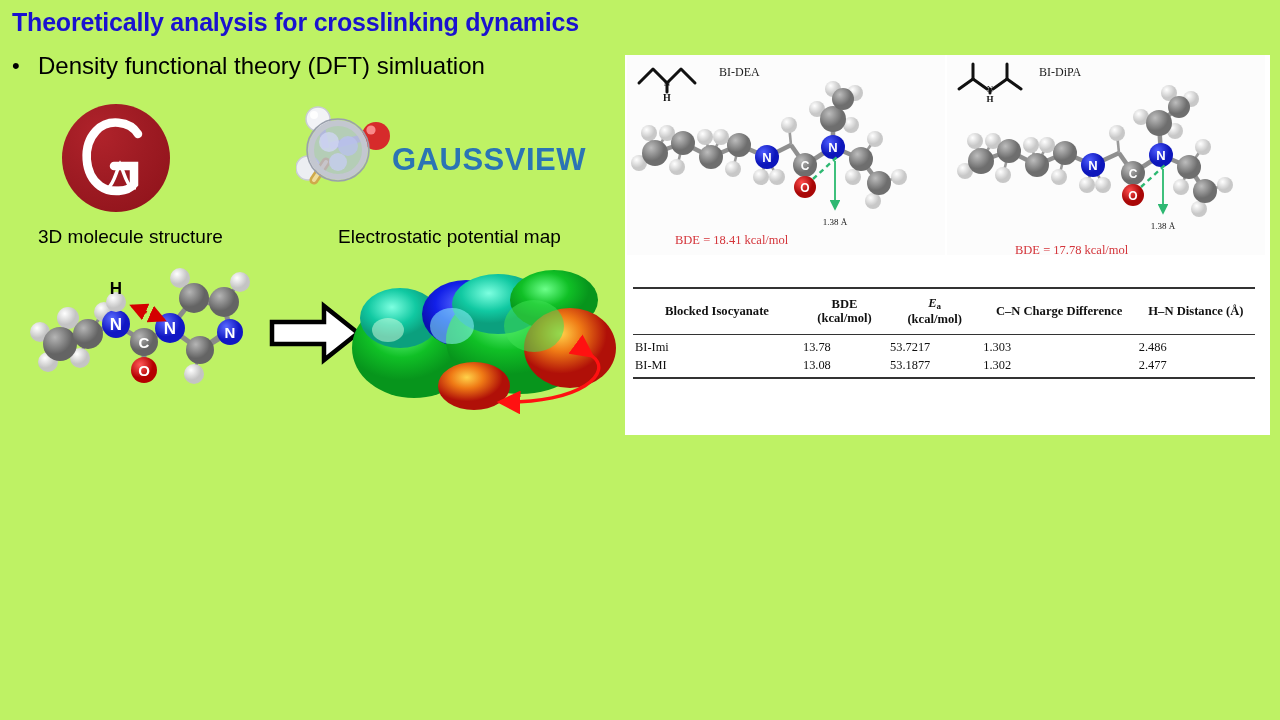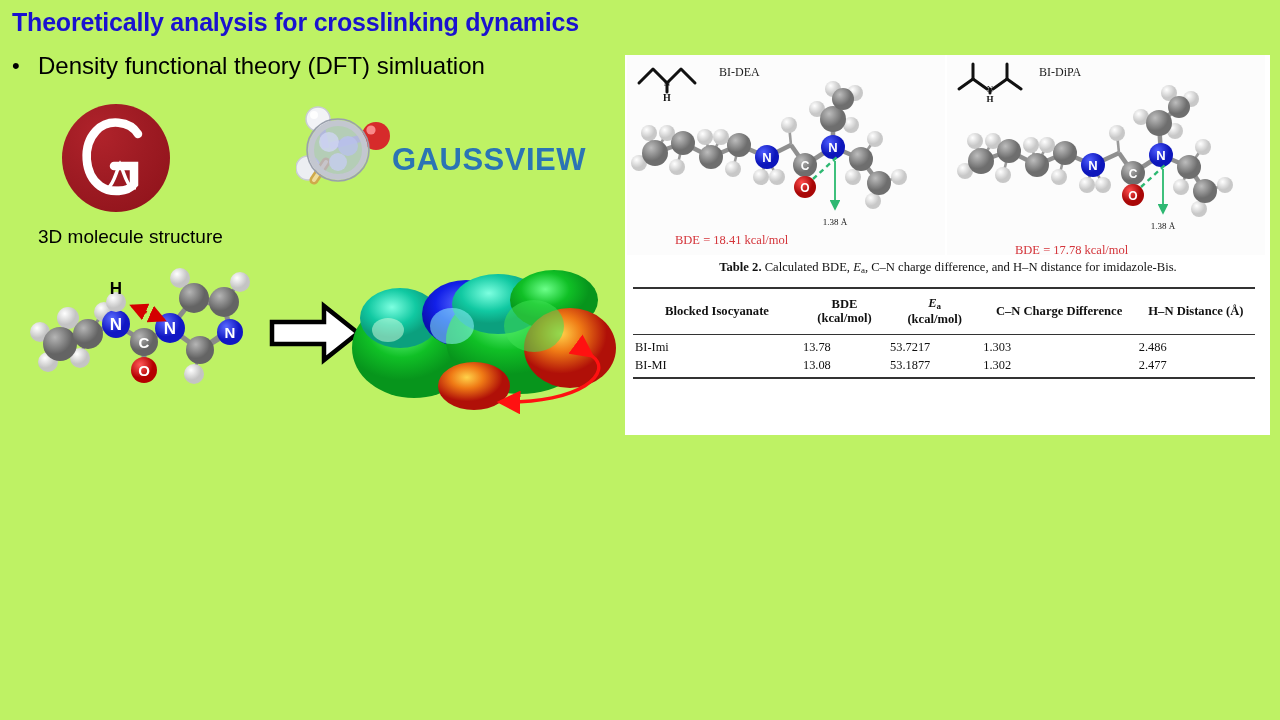--- a/index.html
+++ b/index.html
@@ -108,20 +108,21 @@
       <circle cx="33" cy="36" r="10" fill="#cfd6f2" opacity="0.8"></circle>
       <circle cx="52" cy="40" r="10" fill="#b9c2ec" opacity="0.8"></circle>
       <circle cx="42" cy="56" r="9" fill="#c6cdf0" opacity="0.8"></circle>
       <circle cx="42" cy="44" r="27" fill="none" stroke="#c3c7d0" stroke-width="6"></circle>
       <circle cx="42" cy="44" r="31" fill="none" stroke="#9aa0ac" stroke-width="1.6"></circle>
     </svg>
     <div class="gv-text">GAUSSVIEW</div>
   </div>
 
   <div class="cap cap-left">3D molecule  structure</div>
+  <div class="cap cap-right">Electrostatic potential  map</div>
 
   <svg class="mol3d" viewBox="0 0 250 162">
     <defs>
       <radialGradient id="gC" cx="35%" cy="30%">
           <stop offset="0%" stop-color="#b5b5b5"></stop>
           <stop offset="100%" stop-color="#646464"></stop>
         </radialGradient>
       <radialGradient id="gH" cx="35%" cy="30%">
           <stop offset="0%" stop-color="#ffffff"></stop>
           <stop offset="100%" stop-color="#c4c4c4"></stop>
@@ -433,23 +434,20 @@
         <text x="214" y="79" font-size="13" font-weight="bold" fill="#fff" text-anchor="middle" font-family="Liberation Sans, sans-serif">N</text>
         <text x="186" y="97" font-size="12" font-weight="bold" fill="#fff" text-anchor="middle" font-family="Liberation Sans, sans-serif">C</text>
         <text x="186" y="119" font-size="12" font-weight="bold" fill="#fff" text-anchor="middle" font-family="Liberation Sans, sans-serif">O</text>
         <line x1="194" y1="106" x2="218" y2="84" stroke="#2eb872" stroke-width="2.4" stroke-dasharray="5,4"></line>
         <line x1="216" y1="88" x2="216" y2="132" stroke="#2aba6e" stroke-width="1.8" marker-end="url(#grA)"></line>
         <text x="216" y="148" font-size="9" text-anchor="middle" font-family="Liberation Serif, serif" fill="#111">1.38 Å</text>
       </svg>
       <div class="bde r">BDE = 17.78 kcal/mol</div>
     </div>
 
-    <div class="tblcap">
-      <b>Table 2.</b><span> Calculated BDE, </span><span class="ital">E</span><span class="sub">a</span><span>, C–N charge difference, and H–N distance for imidazole-Bis.</span>
-    </div>
 
     <table class="tbl">
       <thead>
         <tr>
           <th style="width:27%">
             <div>Blocked Isocyanate</div>
           </th>
           <th style="width:14%">
             <div>BDE</div>
             <div>(kcal/mol)</div>

